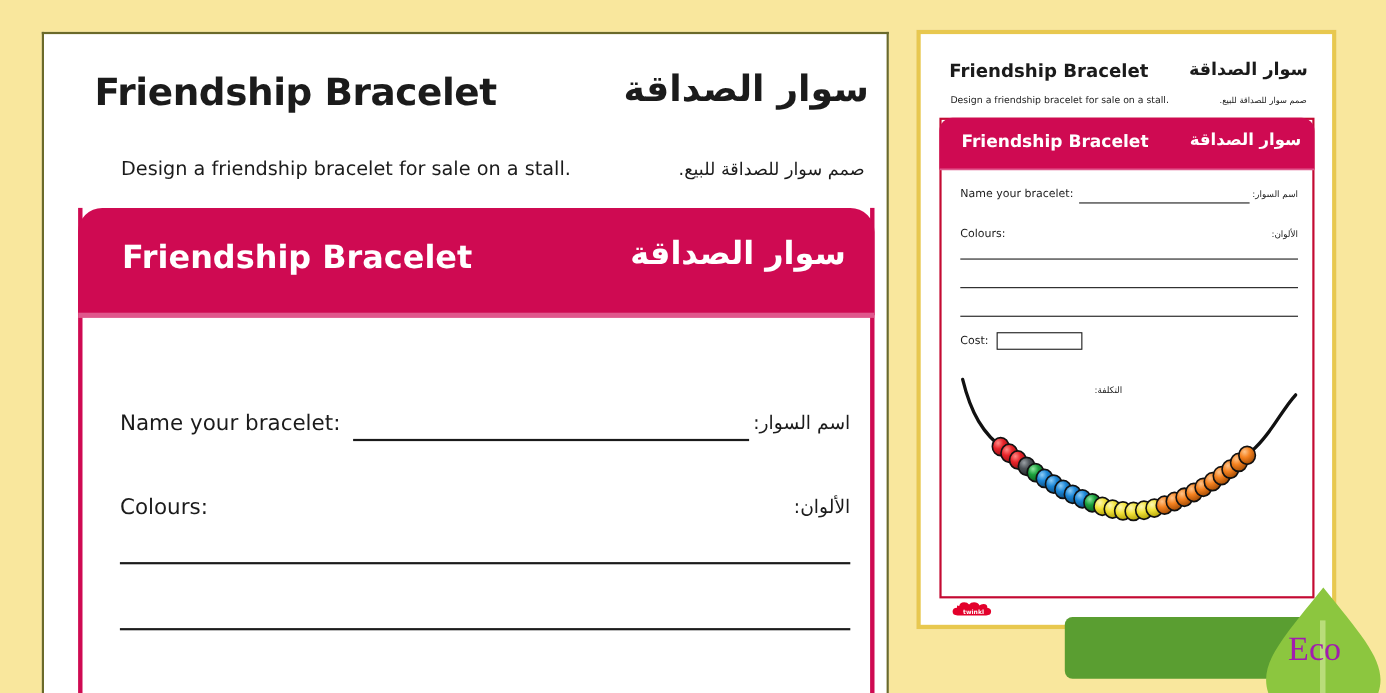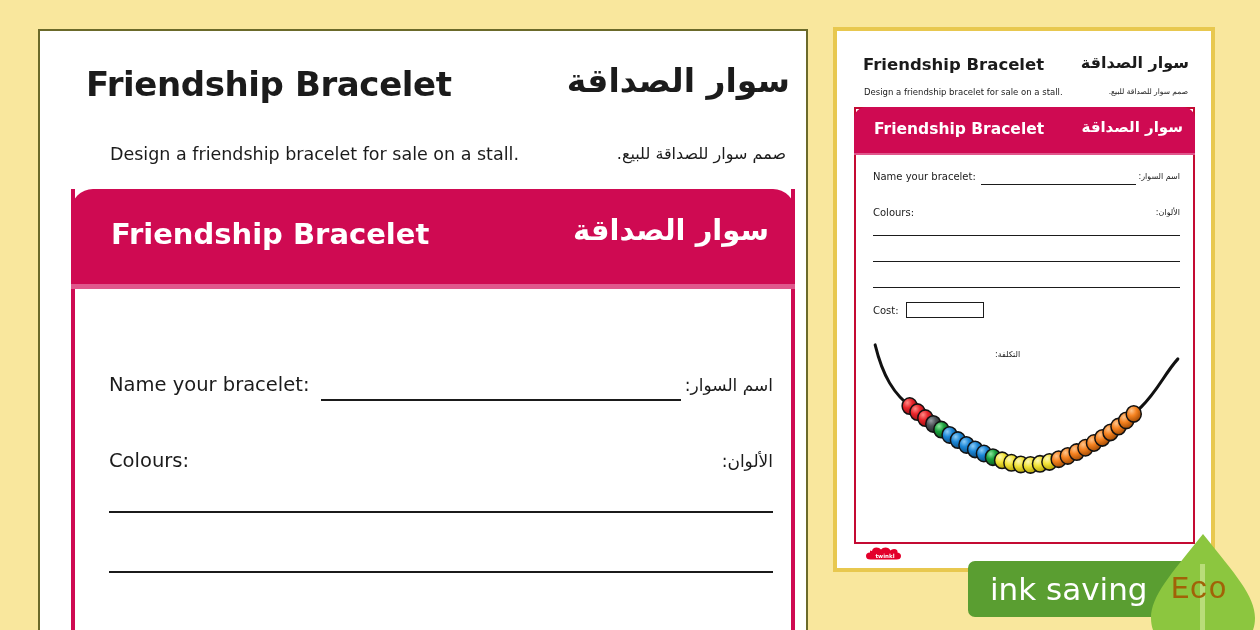--- a/index.html
+++ b/index.html
@@ -368,22 +368,22 @@
     top: 0;
     width: 120px;
     height: 130px;
   }
   #eco-leaf svg { width: 100%; height: 100%; display: block; }
   #eco-leaf-label {
     position: absolute;
     left: 203px;
     top: 42px;
     font-size: 31px;
-    color: #a16207;
-    font-family: Liberation Mono, monospace;
+    color: #a21caf;
+    font-family: Liberation Serif, serif;
     z-index: 3;
   }
 </style>
 </head>
 <body>
 
 <div id="main-sheet">
 
   <div class="sheet-titles">
     <div id="main-title-en">Friendship Bracelet</div>
@@ -544,15 +544,14 @@
 <div id="eco-badge">
   <div id="eco-bar"></div>
   <div id="eco-leaf">
     <svg viewBox="0 0 120 130" aria-hidden="true">
       <path d="M60 4 C 92 44 112 66 112 88 C 112 112 90 128 60 128
                C 30 128 8 112 8 88 C 8 66 28 44 60 4 Z" fill="#8cc63f"></path>
       <rect x="57" y="34" width="5" height="96" fill="#b9dd7a"></rect>
       <rect x="58" y="112" width="4" height="18" fill="#4d9c1f"></rect>
     </svg>
   </div>
-  <div id="eco-bar-label">ink saving</div>
   <div id="eco-leaf-label">Eco</div>
 </div>
 
 </body></html>

